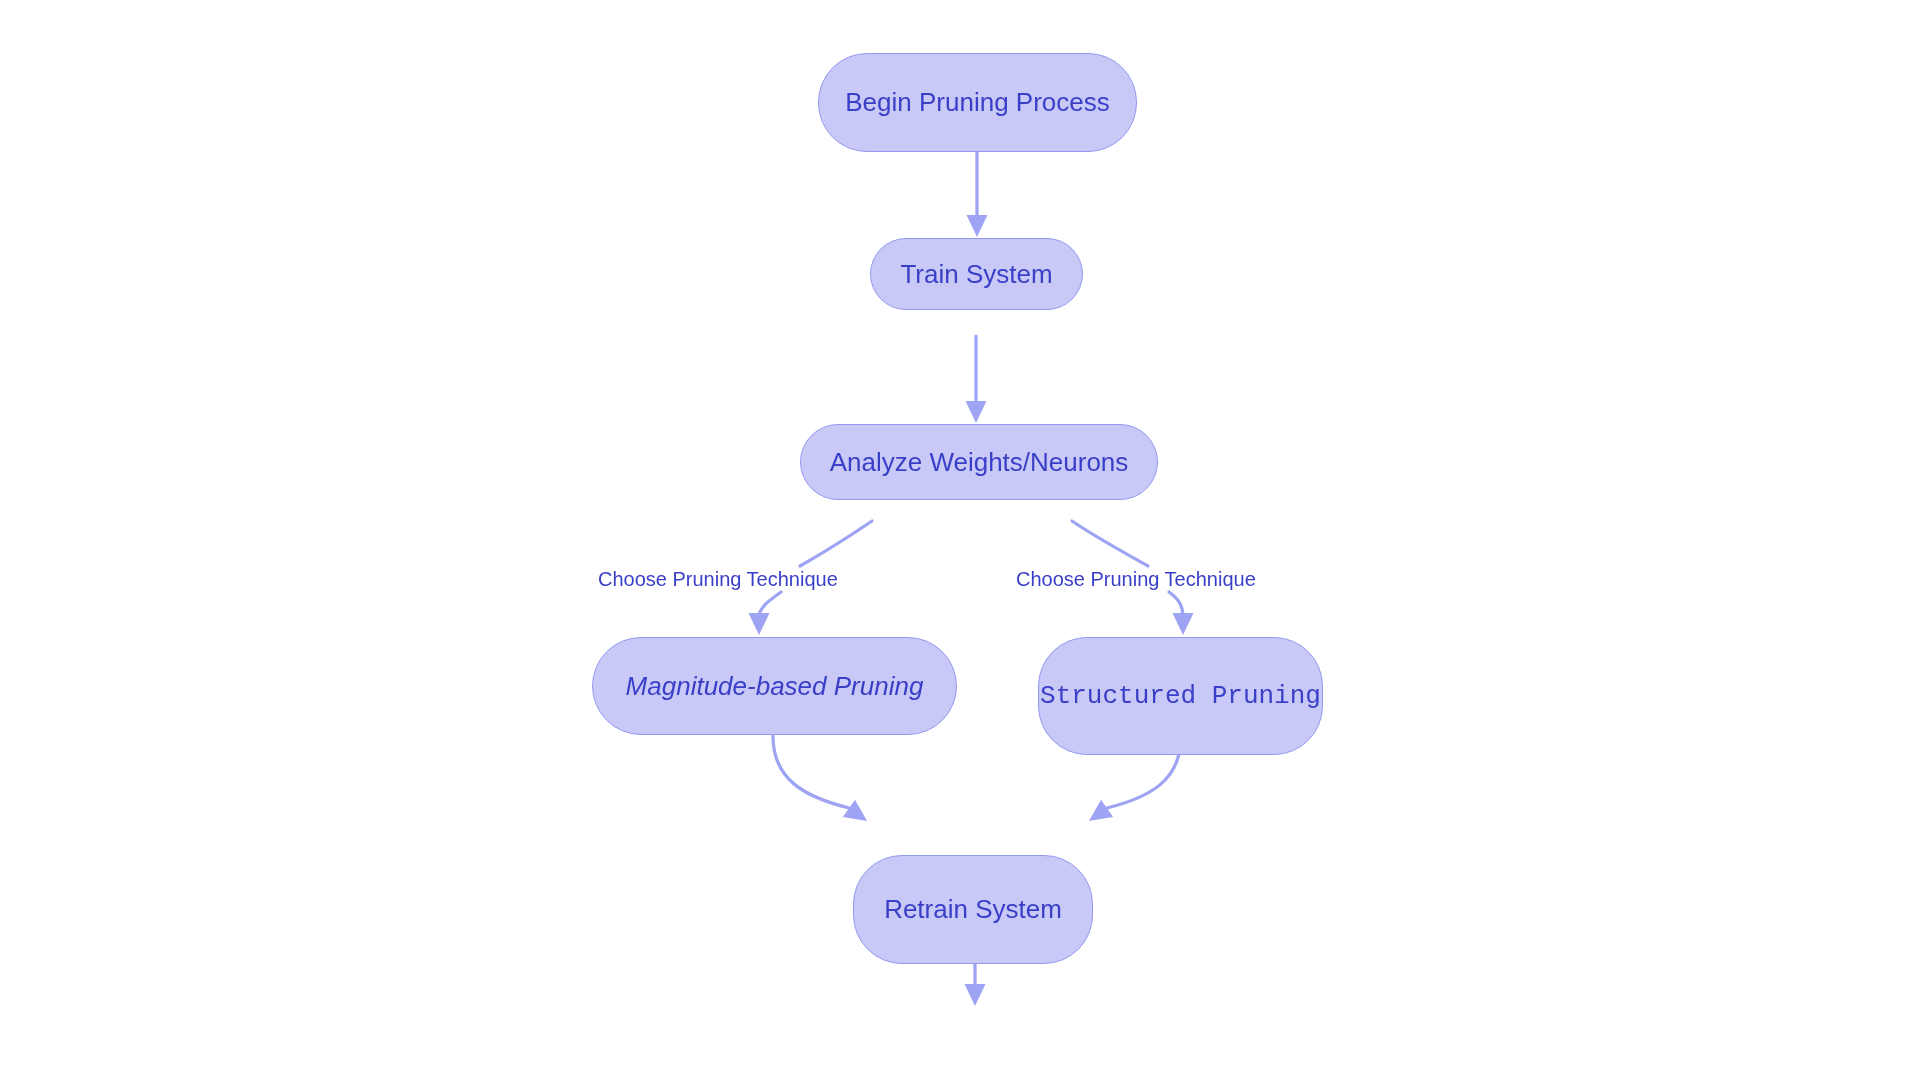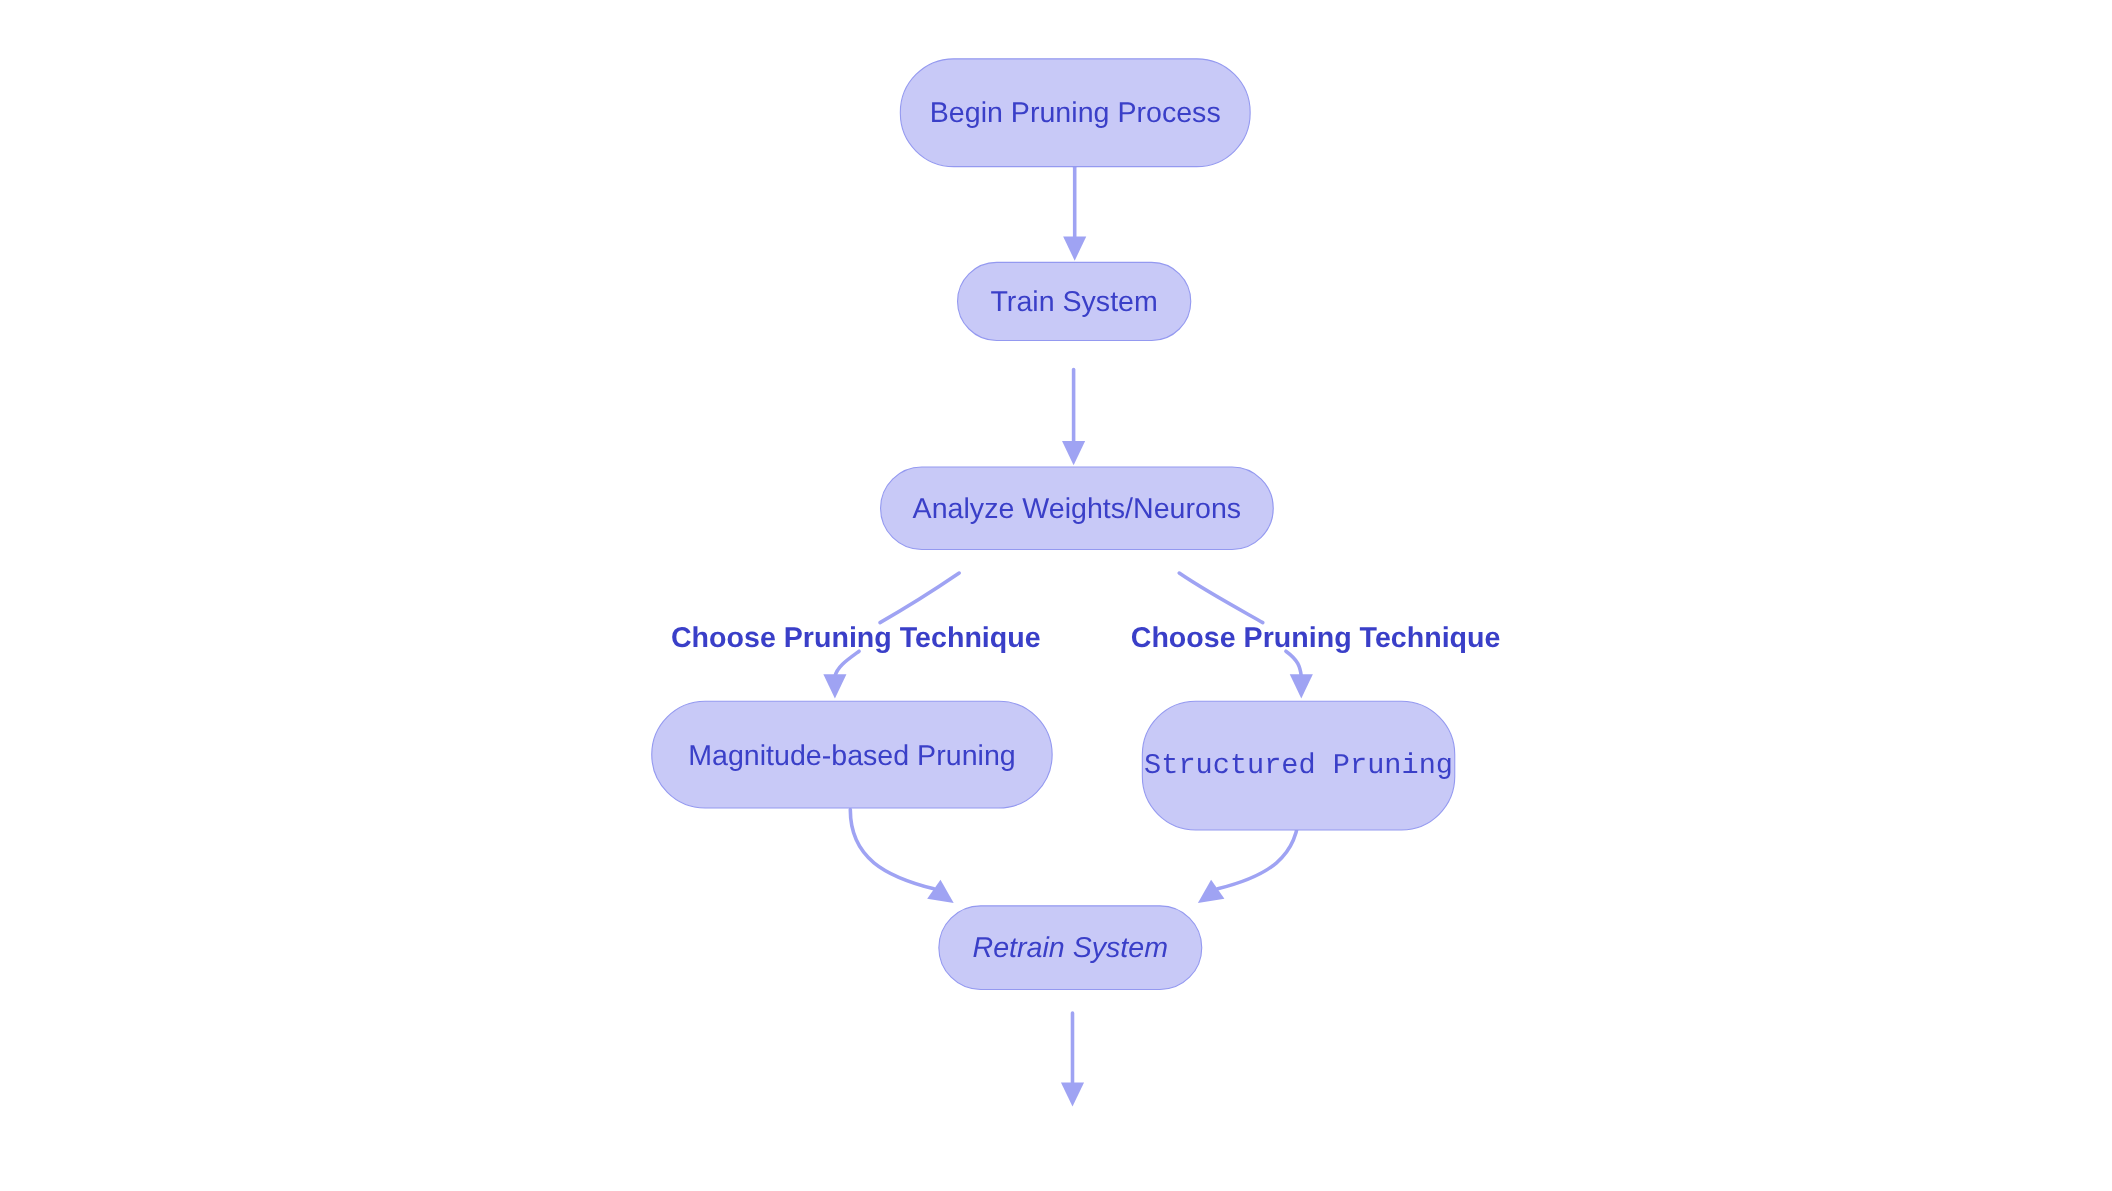--- a/index.html
+++ b/index.html
@@ -42,34 +42,33 @@
     border: 1.5px solid var(--node-border);
     border-radius: 49px;
     color: var(--node-text);
     font-size: 26px;
     white-space: nowrap;
     text-align: center;
   }
   .edge-label {
     position: absolute;
     width: 360px;
-    text-align: center;
+    text-align: left;
     color: var(--edge-label-text);
-    font-size: 26px;
+    font-size: 20px;
     line-height: 32px;
     white-space: nowrap;
-    font-weight: bold;
   }
   
   #node-begin      { left: 818px;  top: 13px;  width: 319px; height: 99px;  }
   #node-train      { left: 870px;  top: 198px; width: 213px; height: 72px;  }
   #node-analyze    { left: 800px;  top: 384px; width: 358px; height: 76px;  }
-  #node-magnitude  { left: 592px;  top: 597px; width: 365px; height: 98px;  }
+  #node-magnitude  { left: 592px;  top: 597px; width: 365px; height: 98px; font-style: italic;  }
   #node-structured { left: 1038px; top: 597px; width: 285px; height: 118px; font-family: Liberation Mono, monospace;  }
-  #node-retrain    { left: 853px;  top: 783px; width: 240px; height: 77px; font-style: italic;  }
+  #node-retrain    { left: 853px;  top: 815px; width: 240px; height: 109px;  }
   #node-end       { left: 828px;  top: 967px; width: 294px; height: 98px;  }
   #edge-label-left  { left: 598px;  top: 523px; }
   #edge-label-right { left: 1016px; top: 523px; }
 </style>
 </head>
 <body>
 
 <div class="canvas">
 
   <svg class="edges-layer" width="1920" height="1083" viewBox="0 0 1920 1083" xmlns="http://www.w3.org/2000/svg">

